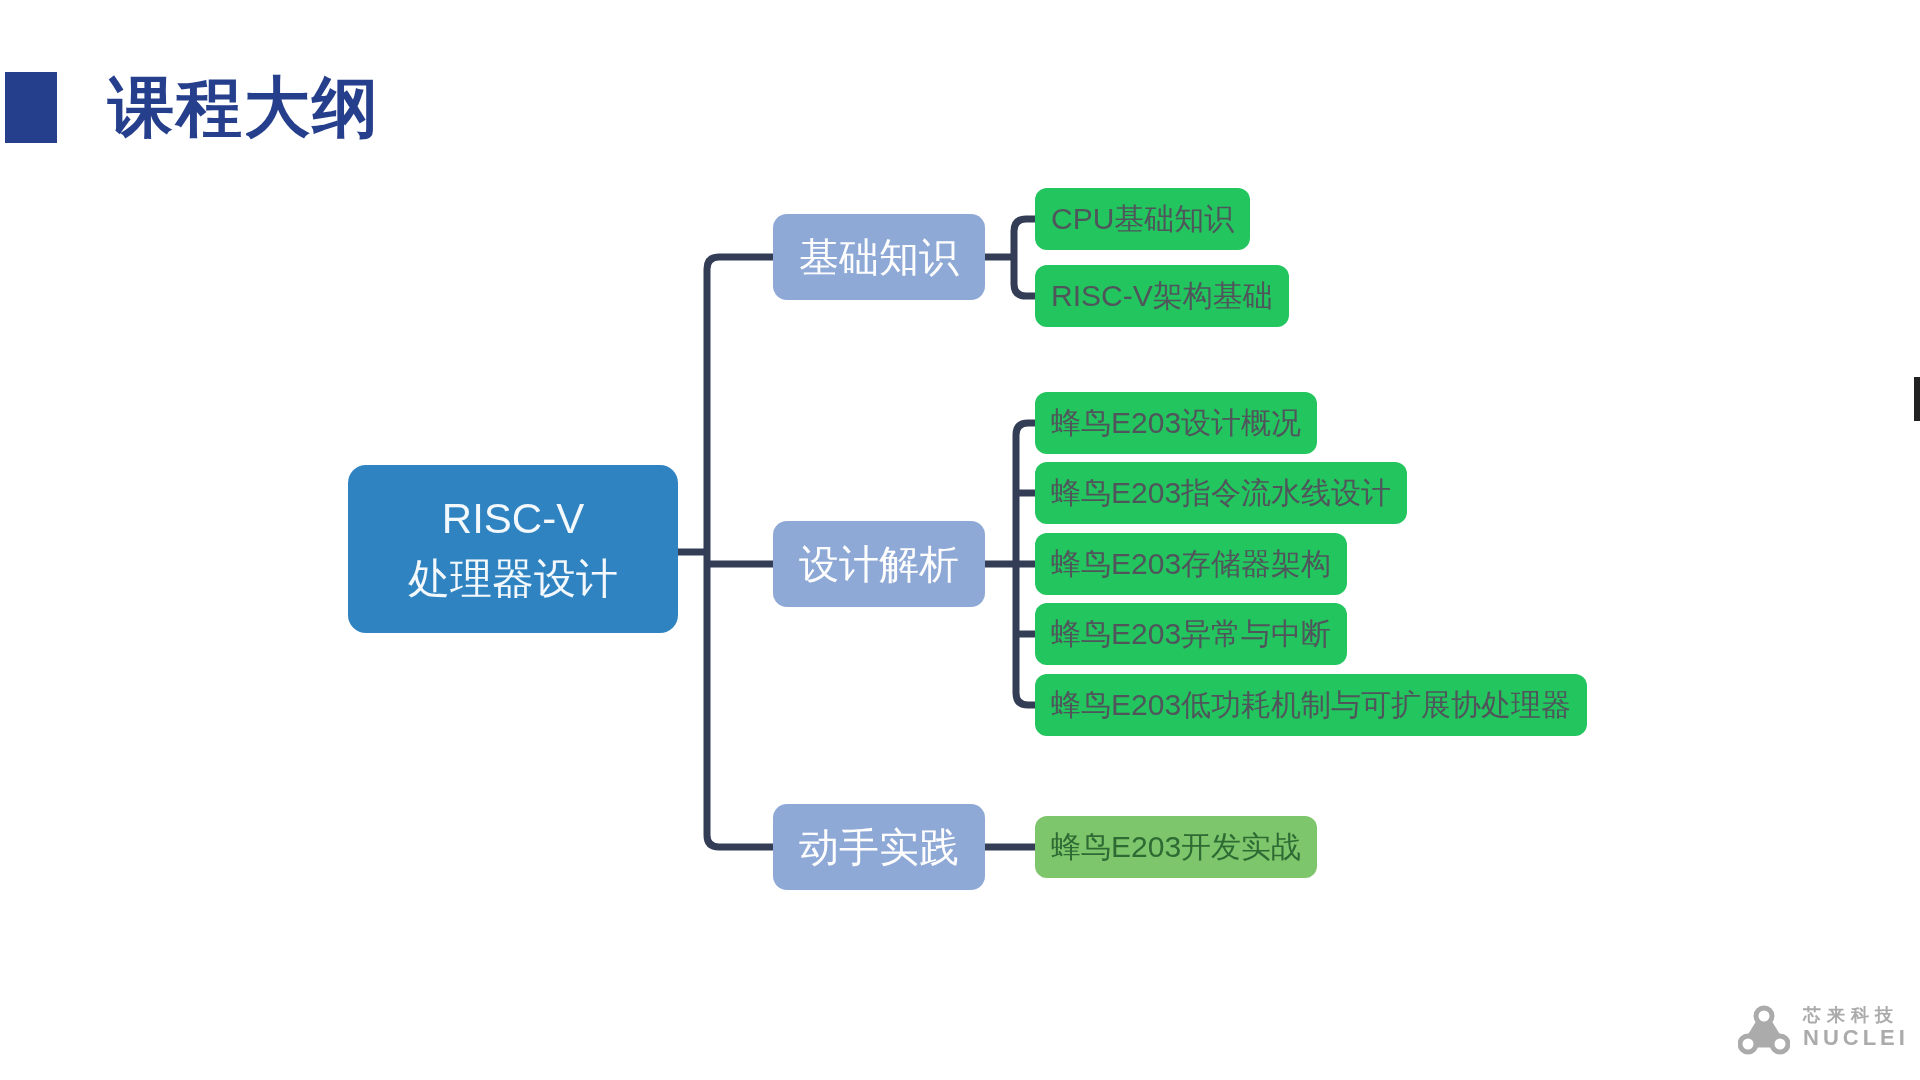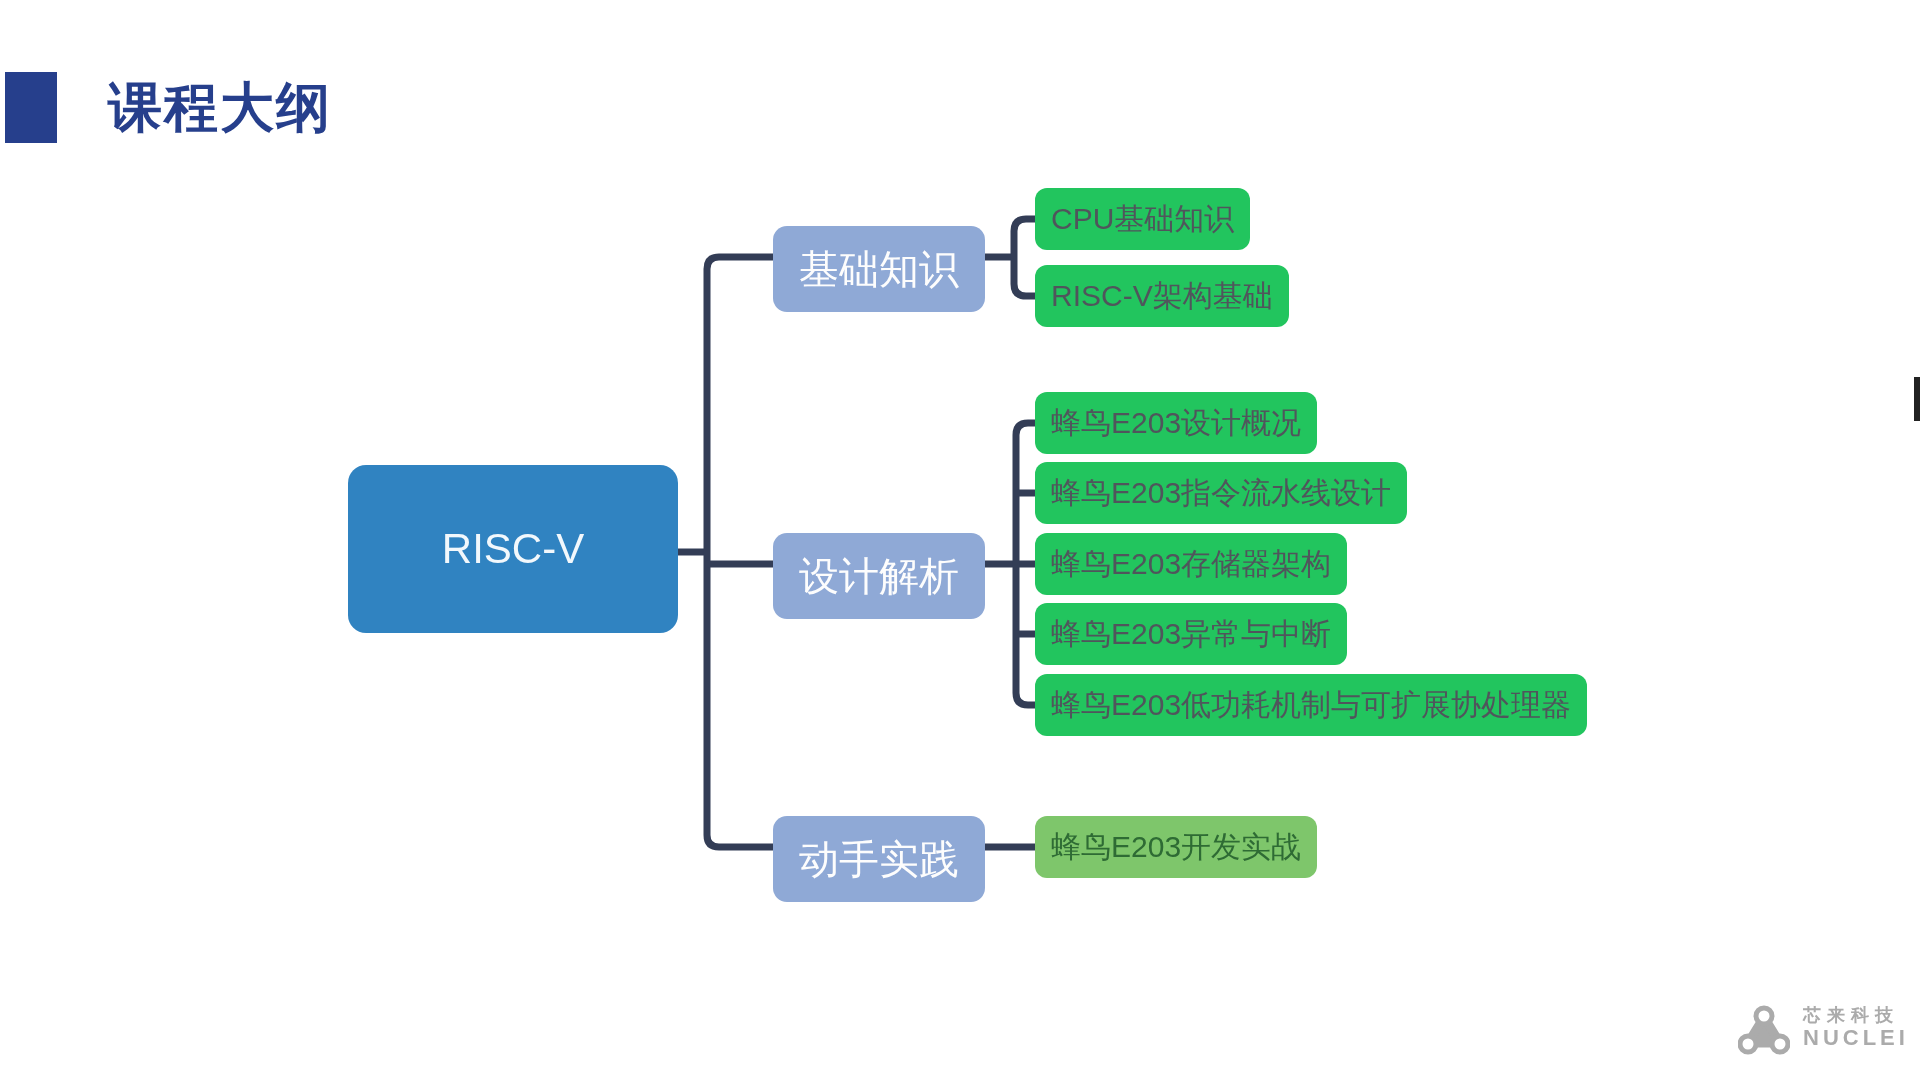--- a/index.html
+++ b/index.html
@@ -8,38 +8,38 @@
     background:#ffffff;
     font-family:"Liberation Sans","DejaVu Sans",sans-serif;
   }
   
   .accent-square{
     position:absolute;left:5px;top:72px;width:52px;height:71px;
     background:#263F8C;
   }
   .page-title{
     position:absolute;left:108px;top:72px;height:71px;line-height:71px;
-    font-size:54px;font-weight:bold;color:#263F8C;letter-spacing:2px;
+    font-size:66px;font-weight:bold;color:#263F8C;letter-spacing:2px;
     white-space:nowrap;
   }
   
   svg.connectors{position:absolute;left:0;top:0;}
   svg.connectors path{fill:none;stroke:#333D56;stroke-width:7;}
   
   .node{position:absolute;box-sizing:border-box;white-space:nowrap;}
   .node-root{
     left:348px;top:465px;width:330px;height:168px;border-radius:18px;
     background:#3083C1;color:#F2F8FC;font-size:42px;line-height:60px;
     display:flex;flex-direction:column;align-items:center;justify-content:center;
     text-align:right;
   }
   .node-branch{
     left:773px;width:212px;height:86px;border-radius:14px;
     background:#8FA9D6;color:#FDFDFD;font-size:40px;
-    display:flex;align-items:center;justify-content:center;margin-top:12px;
+    display:flex;align-items:center;justify-content:center;
   }
   .node-child{
     left:1035px;height:62px;line-height:62px;border-radius:12px;
     background:#22c55e;color:#50555C;font-size:30px;padding:0 16px;
   }
   .node-child.highlight{background:#7EC66B;color:#2E6B34;text-align:center;}
   
   .logo{
     position:absolute;left:1738px;top:1004px;display:flex;gap:13px;
   }
@@ -65,20 +65,21 @@
   <path d="M 1035 219 H 1026 Q 1014 219 1014 231 V 284 Q 1014 296 1026 296 H 1035"></path>
   <path d="M 985 564 H 1035"></path>
   <path d="M 1035 423 H 1028 Q 1016 423 1016 435 V 693 Q 1016 705 1028 705 H 1035"></path>
   <path d="M 1016 493 H 1035"></path>
   <path d="M 1016 634 H 1035"></path>
   <path d="M 985 847 H 1035"></path>
 </svg>
 
 <div class="node node-root">
   <span>RISC-V</span>
+  <span>处理器设计</span>
 </div>
 
 <div class="node node-branch" style="top:214px">基础知识</div>
 <div class="node node-branch" style="top:521px">设计解析</div>
 <div class="node node-branch" style="top:804px">动手实践</div>
 
 <div class="node node-child" style="top:188px">CPU基础知识</div>
 <div class="node node-child" style="top:265px">RISC-V架构基础</div>
 
 <div class="node node-child" style="top:392px">蜂鸟E203设计概况</div>

